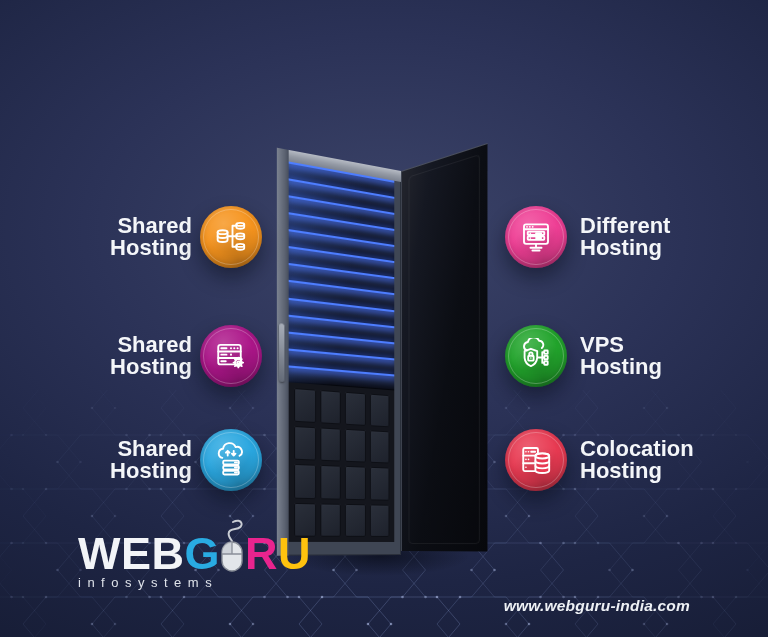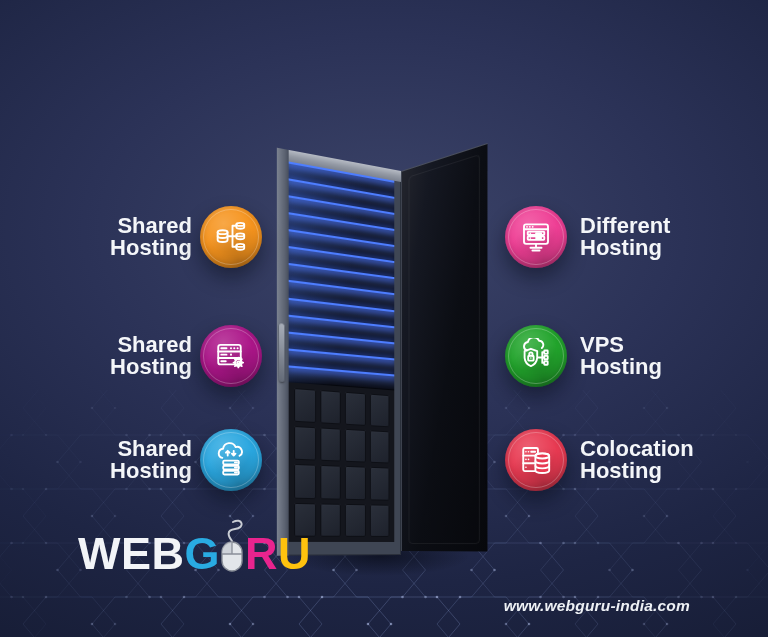--- a/index.html
+++ b/index.html
@@ -549,17 +549,18 @@
 
   <div class="logo">
     <div class="logo-letters">
       <span style="color: rgb(242, 244, 247);">WEB</span><span style="color: rgb(41, 171, 226);">G</span><span class="mouse-slot"><svg class="mouse-svg" viewBox="0 0 26 58">
         <path d="M14 7 c9 -5 13 6 2 7 c-9 1 -7 7 -3 12" fill="none" stroke="#c9cdd4" stroke-width="2" stroke-linecap="round"></path>
         <rect x="3" y="27" width="20" height="29" rx="10" fill="#e3e6ea" stroke="#8a8f99" stroke-width="1.4"></rect>
         <path d="M3 37 a10 10 0 0 1 10 -10 v12 H3 z" fill="#c4c9d1" opacity="0.7"></path>
         <path d="M13 27 v12 M3 39 h20" stroke="#8a8f99" stroke-width="1.3" fill="none"></path>
       </svg></span><span style="color: rgb(233, 36, 142);">R</span><span style="color: rgb(255, 194, 14);">U</span>
     </div>
+    <div class="logo-sub">infosystems</div>
   </div>
 
   <div class="site">www.webguru-india.com</div>
 
 </div>
 
 </body></html>

